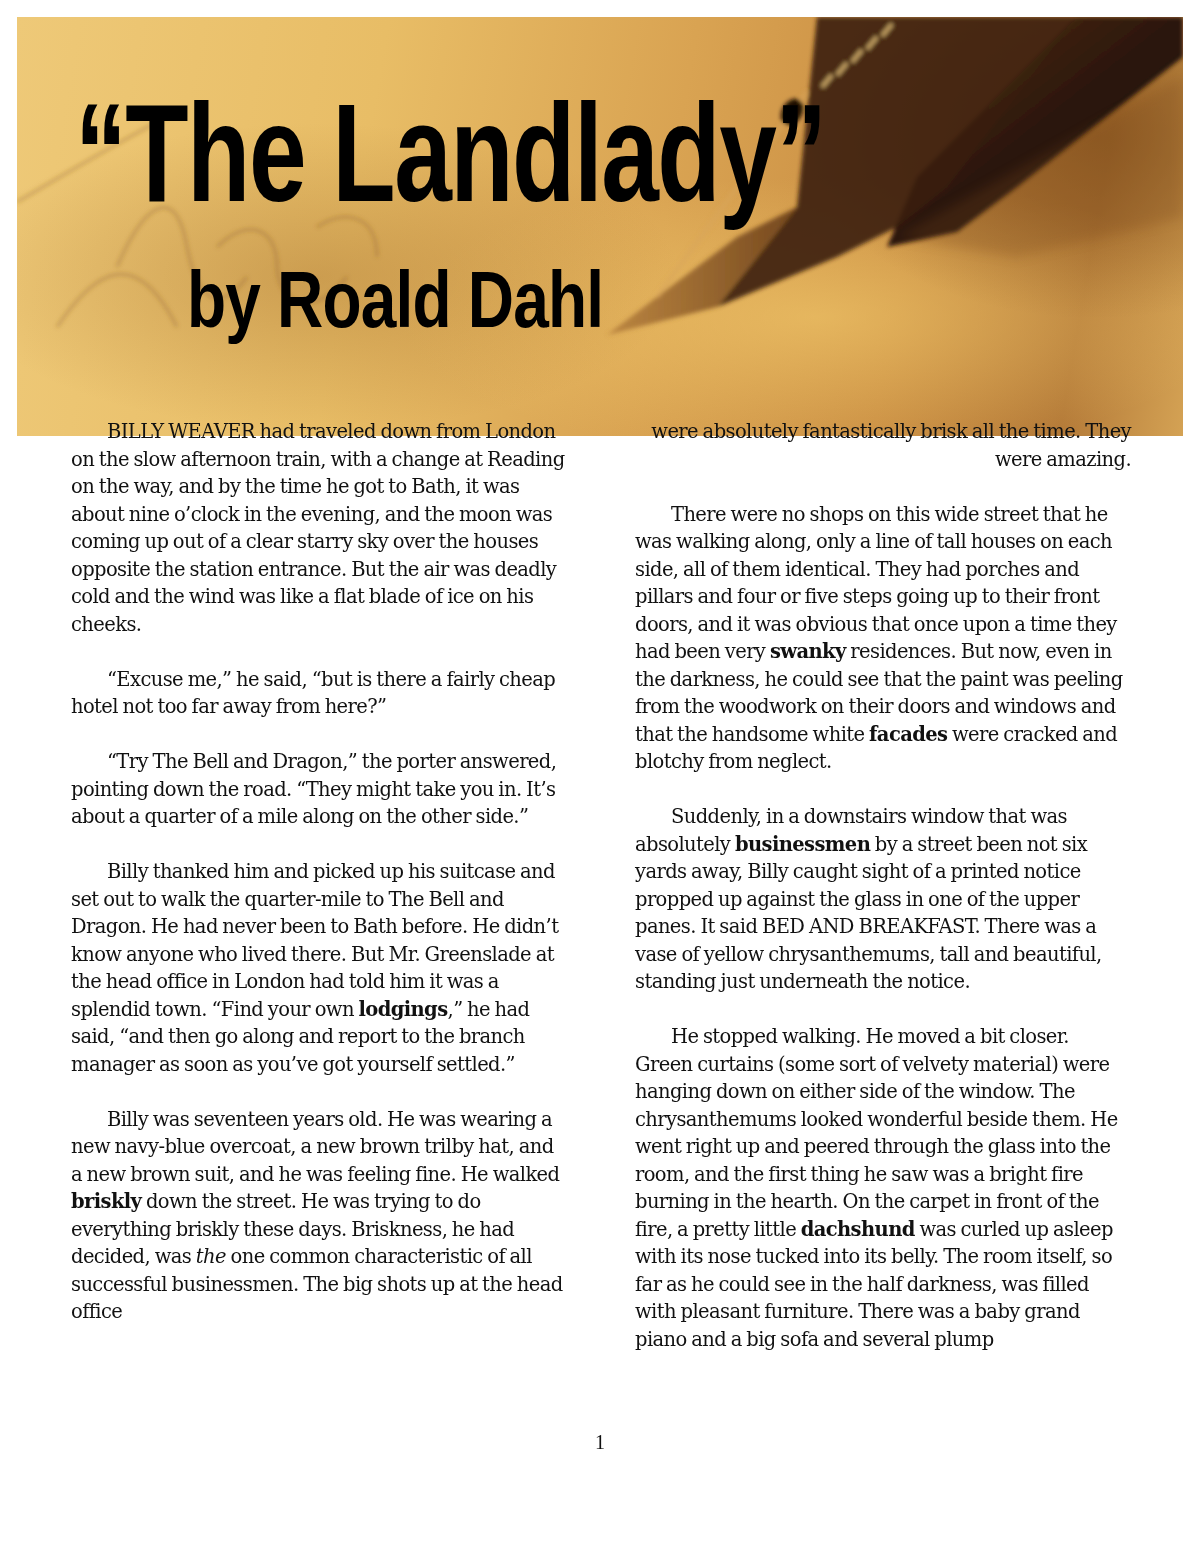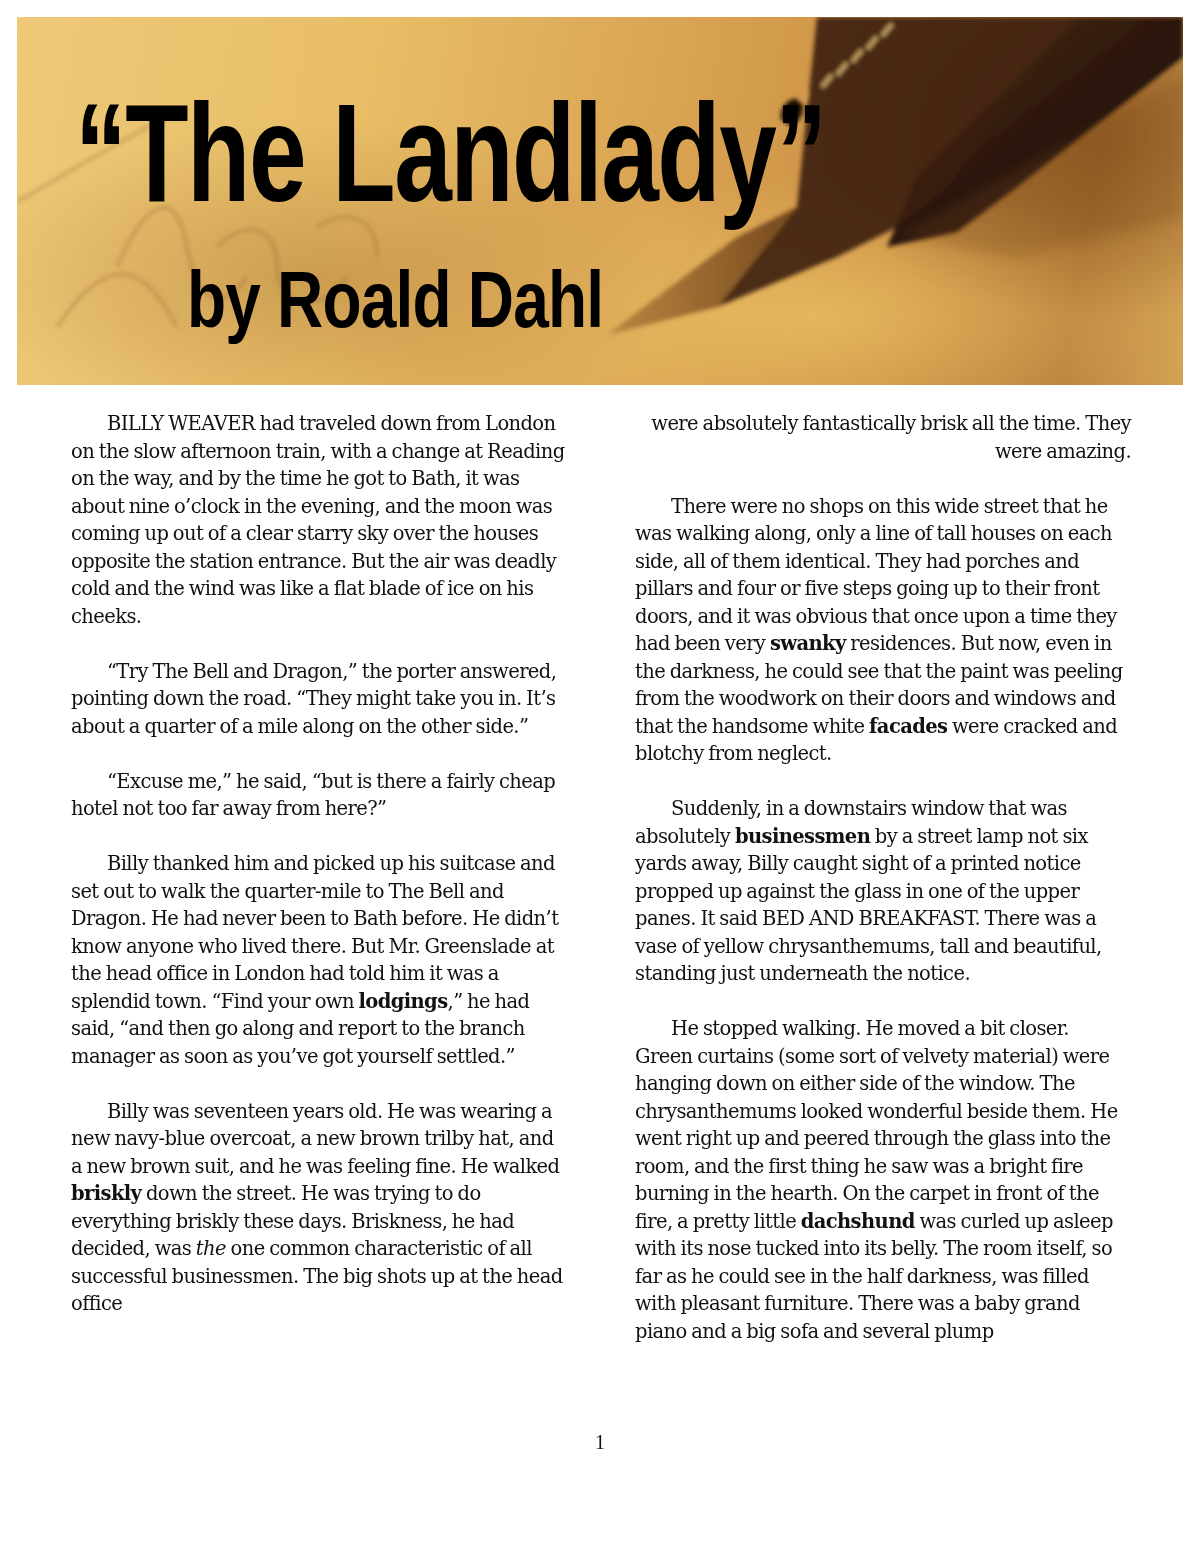--- a/index.html
+++ b/index.html
@@ -15,21 +15,21 @@
       font-family: "DejaVu Serif", "Liberation Serif", serif;
       color: #111;
     }
 
     
     .banner {
       position: absolute;
       left: 17px;
       top: 17px;
       width: 1166px;
-      height: 368px;
+      height: 419px;
       overflow: visible;
     }
     .banner-bg {
       position: absolute;
       inset: 0;
       overflow: hidden;
       background:
         radial-gradient(ellipse 420px 260px at 1080px 120px, rgba(120,70,20,0.55), rgba(120,70,20,0) 70%),
         radial-gradient(ellipse 520px 220px at 300px 260px, rgba(150,95,35,0.35), rgba(150,95,35,0) 70%),
         radial-gradient(ellipse 600px 200px at 800px 300px, rgba(245,205,110,0.6), rgba(245,205,110,0) 70%),
@@ -74,20 +74,21 @@
     .columns {
       position: absolute;
       top: 410px;
       left: 71px;
       width: 1060px;
       display: flex;
       justify-content: space-between;
     }
     .col {
       width: 496px;
+      margin-top: 8px;
     }
     .col p {
       margin: 0 0 27.5px 0;
       font-size: 19.5px;
       line-height: 27.5px;
       letter-spacing: -0.6px;
       word-spacing: -1px;
       text-indent: 36px;
     }
     .col p.no-indent {
@@ -167,26 +168,26 @@
       <path d="M880 220 L1166 60 L1166 200 L1000 240 Z" fill="#7a4a1c" opacity="0.25" filter="url(#blur6)"></path>
     </svg>
   </div>
   <div class="title-main">“The Landlady”</div>
   <div class="title-sub">by Roald Dahl</div>
 </div>
 
 <div class="columns">
   <div class="col" id="left-col">
       <p><span>BILLY WEAVER had traveled down from London on the slow afternoon train, with a change at Reading on the way, and by the time he got to Bath, it was about nine o’clock in the evening, and the moon was coming up out of a clear starry sky over the houses opposite the station entrance. But the air was deadly cold and the wind was like a flat blade of ice on his cheeks.</span></p>
+      <p><span>“Excuse me,” he said, “but is there a fairly cheap hotel not too far away from here?”</span></p>
       <p><span>“Try The Bell and Dragon,” the porter answered, pointing down the road. “They might take you in. It’s about a quarter of a mile along on the other side.”</span></p>
-      <p><span>“Excuse me,” he said, “but is there a fairly cheap hotel not too far away from here?”</span></p>
       <p><span>Billy thanked him and picked up his suitcase and set out to walk the quarter-mile to The Bell and Dragon. He had never been to Bath before. He didn’t know anyone who lived there. But Mr. Greenslade at the head office in London had told him it was a splendid town. “Find your own </span><b>lodgings</b><span>,” he had said, “and then go along and report to the branch manager as soon as you’ve got yourself settled.”</span></p>
       <p><span>Billy was seventeen years old. He was wearing a new navy-blue overcoat, a new brown trilby hat, and a new brown suit, and he was feeling fine. He walked </span><b>briskly</b><span> down the street. He was trying to do everything briskly these days. Briskness, he had decided, was </span><i>the</i><span> one common characteristic of all successful businessmen. The big shots up at the head office</span></p>
     </div>
   <div class="col" id="right-col">
       <p class="no-indent"><span>were absolutely fantastically brisk all the time. They were amazing.</span></p>
       <p><span>There were no shops on this wide street that he was walking along, only a line of tall houses on each side, all of them identical. They had porches and pillars and four or five steps going up to their front doors, and it was obvious that once upon a time they had been very </span><b>swanky</b><span> residences. But now, even in the darkness, he could see that the paint was peeling from the woodwork on their doors and windows and that the handsome white </span><b>facades</b><span> were cracked and blotchy from neglect.</span></p>
-      <p><span>Suddenly, in a downstairs window that was absolutely </span><b>businessmen</b><span> by a street lamp not six yards away, Billy caught sight of a printed notice propped up against the glass in one of the upper panes. It said BED AND BREAKFAST. There was a vase of yellow chrysanthemums, tall and beautiful, standing just underneath the notice.</span></p>
+      <p><span>Suddenly, in a downstairs window that was absolutely </span><b>businessmen</b><span> by a street been not six yards away, Billy caught sight of a printed notice propped up against the glass in one of the upper panes. It said BED AND BREAKFAST. There was a vase of yellow chrysanthemums, tall and beautiful, standing just underneath the notice.</span></p>
       <p><span>He stopped walking. He moved a bit closer. Green curtains (some sort of velvety material) were hanging down on either side of the window. The chrysanthemums looked wonderful beside them. He went right up and peered through the glass into the room, and the first thing he saw was a bright fire burning in the hearth. On the carpet in front of the fire, a pretty little </span><b>dachshund</b><span> was curled up asleep with its nose tucked into its belly. The room itself, so far as he could see in the half darkness, was filled with pleasant furniture. There was a baby grand piano and a big sofa and several plump</span></p>
     </div>
 </div>
 
 <div class="page-number">1</div>
 
 </body></html>

